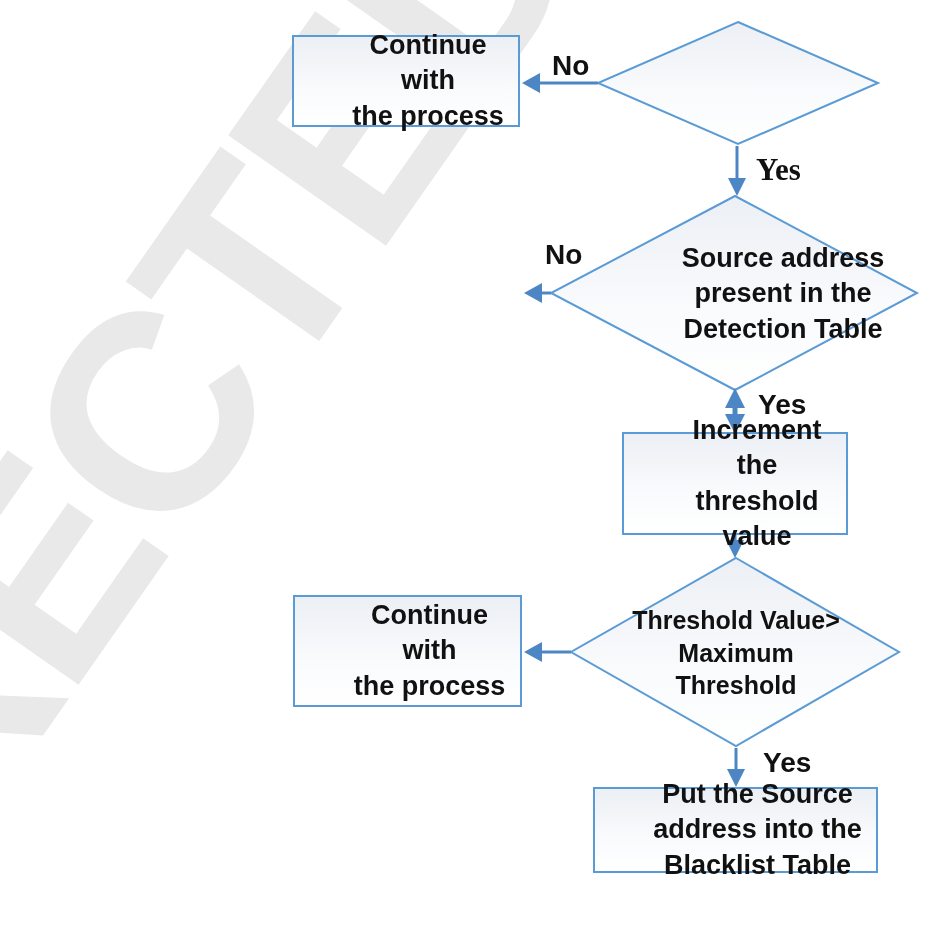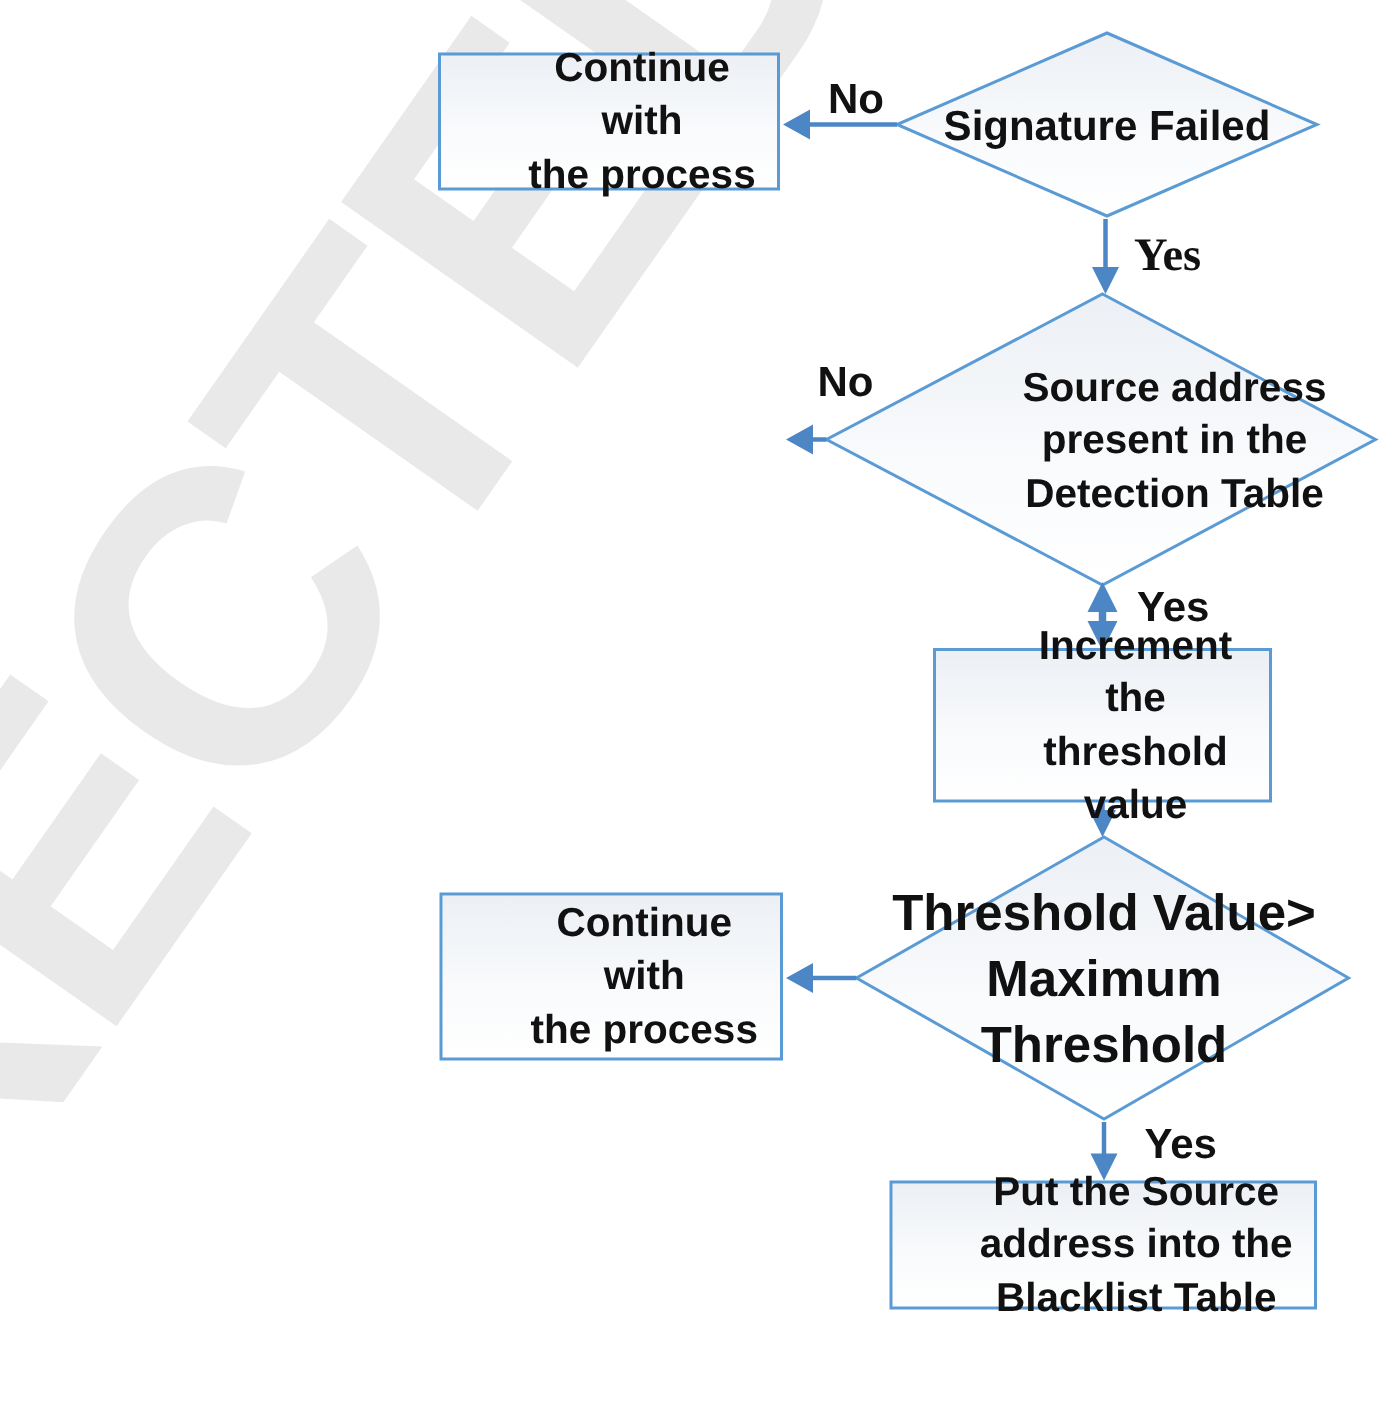--- a/index.html
+++ b/index.html
@@ -33,21 +33,21 @@
     background:linear-gradient(180deg,#eceff4 0%,#f8fafc 55%,#ffffff 100%);
     box-sizing:border-box;padding:2px 4px;
   }
   .dlabel{background:transparent;z-index:2;}
   .edge-label{
     position:absolute;z-index:2;font-weight:700;font-size:28px;white-space:nowrap;
   }
   .serif-label{font-family:"Liberation Serif",serif;font-size:31px;}
   .fs28{font-size:28px;}
   .fs27{font-size:27px;padding-left:48px;}
-  .fs26{font-size:34px;}
+  .fs26{font-size:25px;}
   .fs24{font-size:24px;}
 </style>
 </head>
 <body>
 
 <div class="canvas">
 
   <div class="watermark">UNCORRECTED</div>
 
   <svg class="layer" width="933" height="950" viewBox="0 0 933 950">
@@ -93,21 +93,20 @@
   <div class="node box fs27" style="left:622px;top:432px;width:226px;height:103px;">Increment the
 threshold value</div>
 
   <div class="node box fs27" style="left:293px;top:595px;width:229px;height:112px;">Continue with
 the process</div>
 
   <div class="node box fs27" style="left:593px;top:787px;width:285px;height:86px;">Put the Source
 address into the
 Blacklist Table</div>
 
-  <div class="node dlabel fs28" style="left:608px;top:42px;width:260px;height:84px;">Signature Failed</div>
 
   <div class="node dlabel fs27" style="left:575px;top:238px;width:320px;height:112px;">Source address
 present in the
 Detection Table</div>
 
   <div class="node dlabel fs26" style="left:586px;top:598px;width:300px;height:110px;">Threshold Value&gt;
 Maximum
 Threshold</div>
 
   <div class="edge-label" style="left:552px;top:50px;">No</div>

